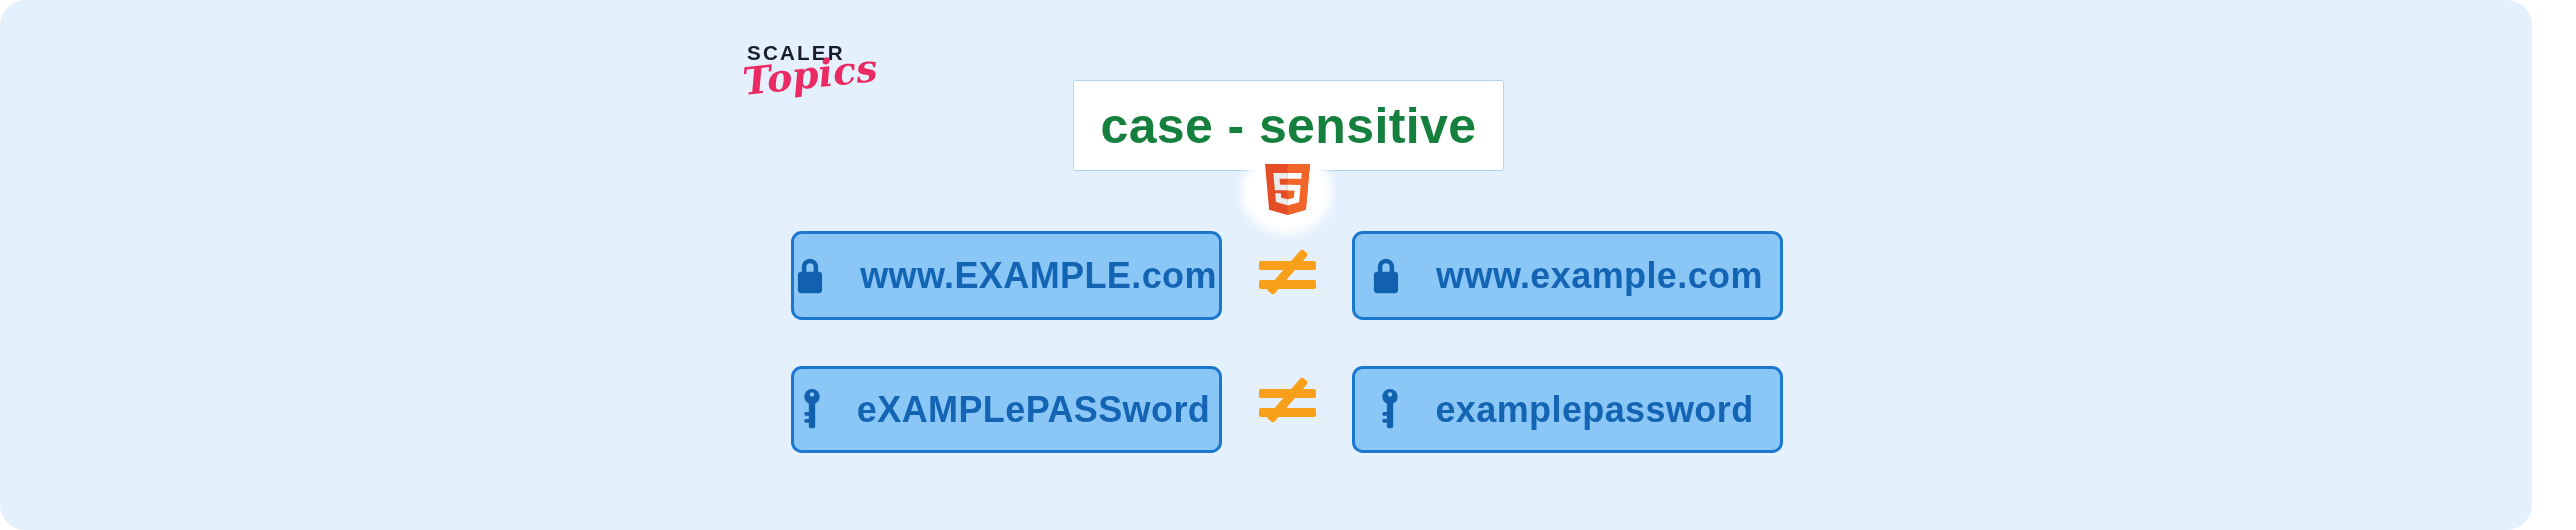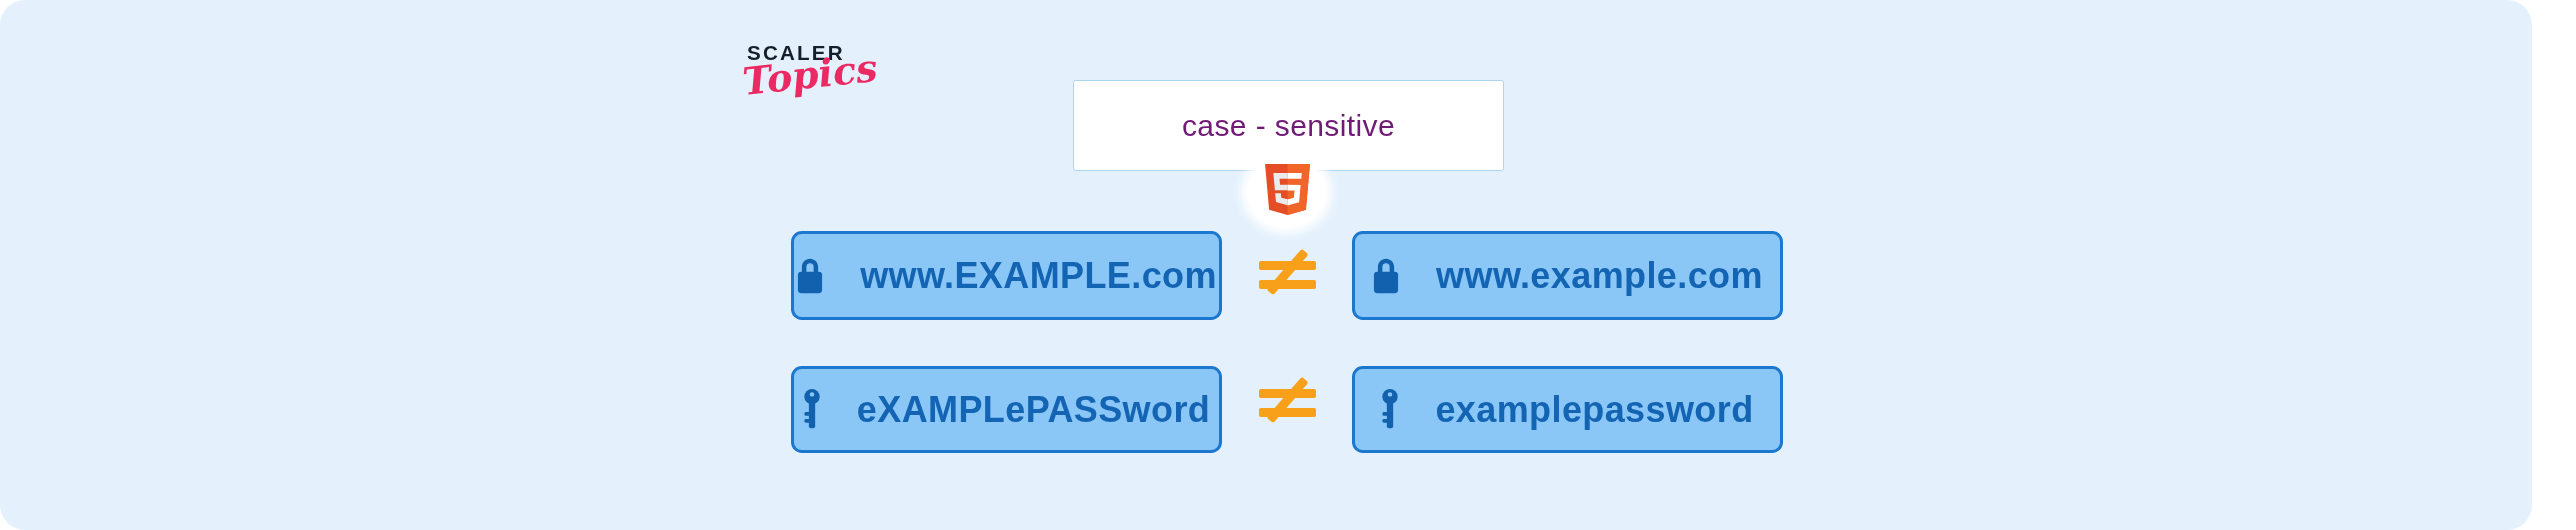--- a/index.html
+++ b/index.html
@@ -26,21 +26,21 @@
   }
 
   
   .title-box{
     position:absolute; left:1073px; top:80px; width:431px; height:91px;
     background:#FFFFFF; border:1.8px solid #ADD4EF; border-radius:2.7px;
     display:flex; align-items:center; justify-content:center;
     z-index:1;
   }
   .title-text{
-    font-size:30px; font-weight:normal; color:#701a75; letter-spacing:0.4px;
+    font-size:50px; font-weight:bold; color:#15803d; letter-spacing:0.4px;
   }
 
   
   .html5-glow{
     position:absolute; left:1248px; top:157px; width:77px; height:70px;
     background:#FFFFFF; border-radius:50%;
     box-shadow:0 0 9px 7.2px rgba(255,255,255,0.95);
     z-index:2;
   }
   .html5-shield{

